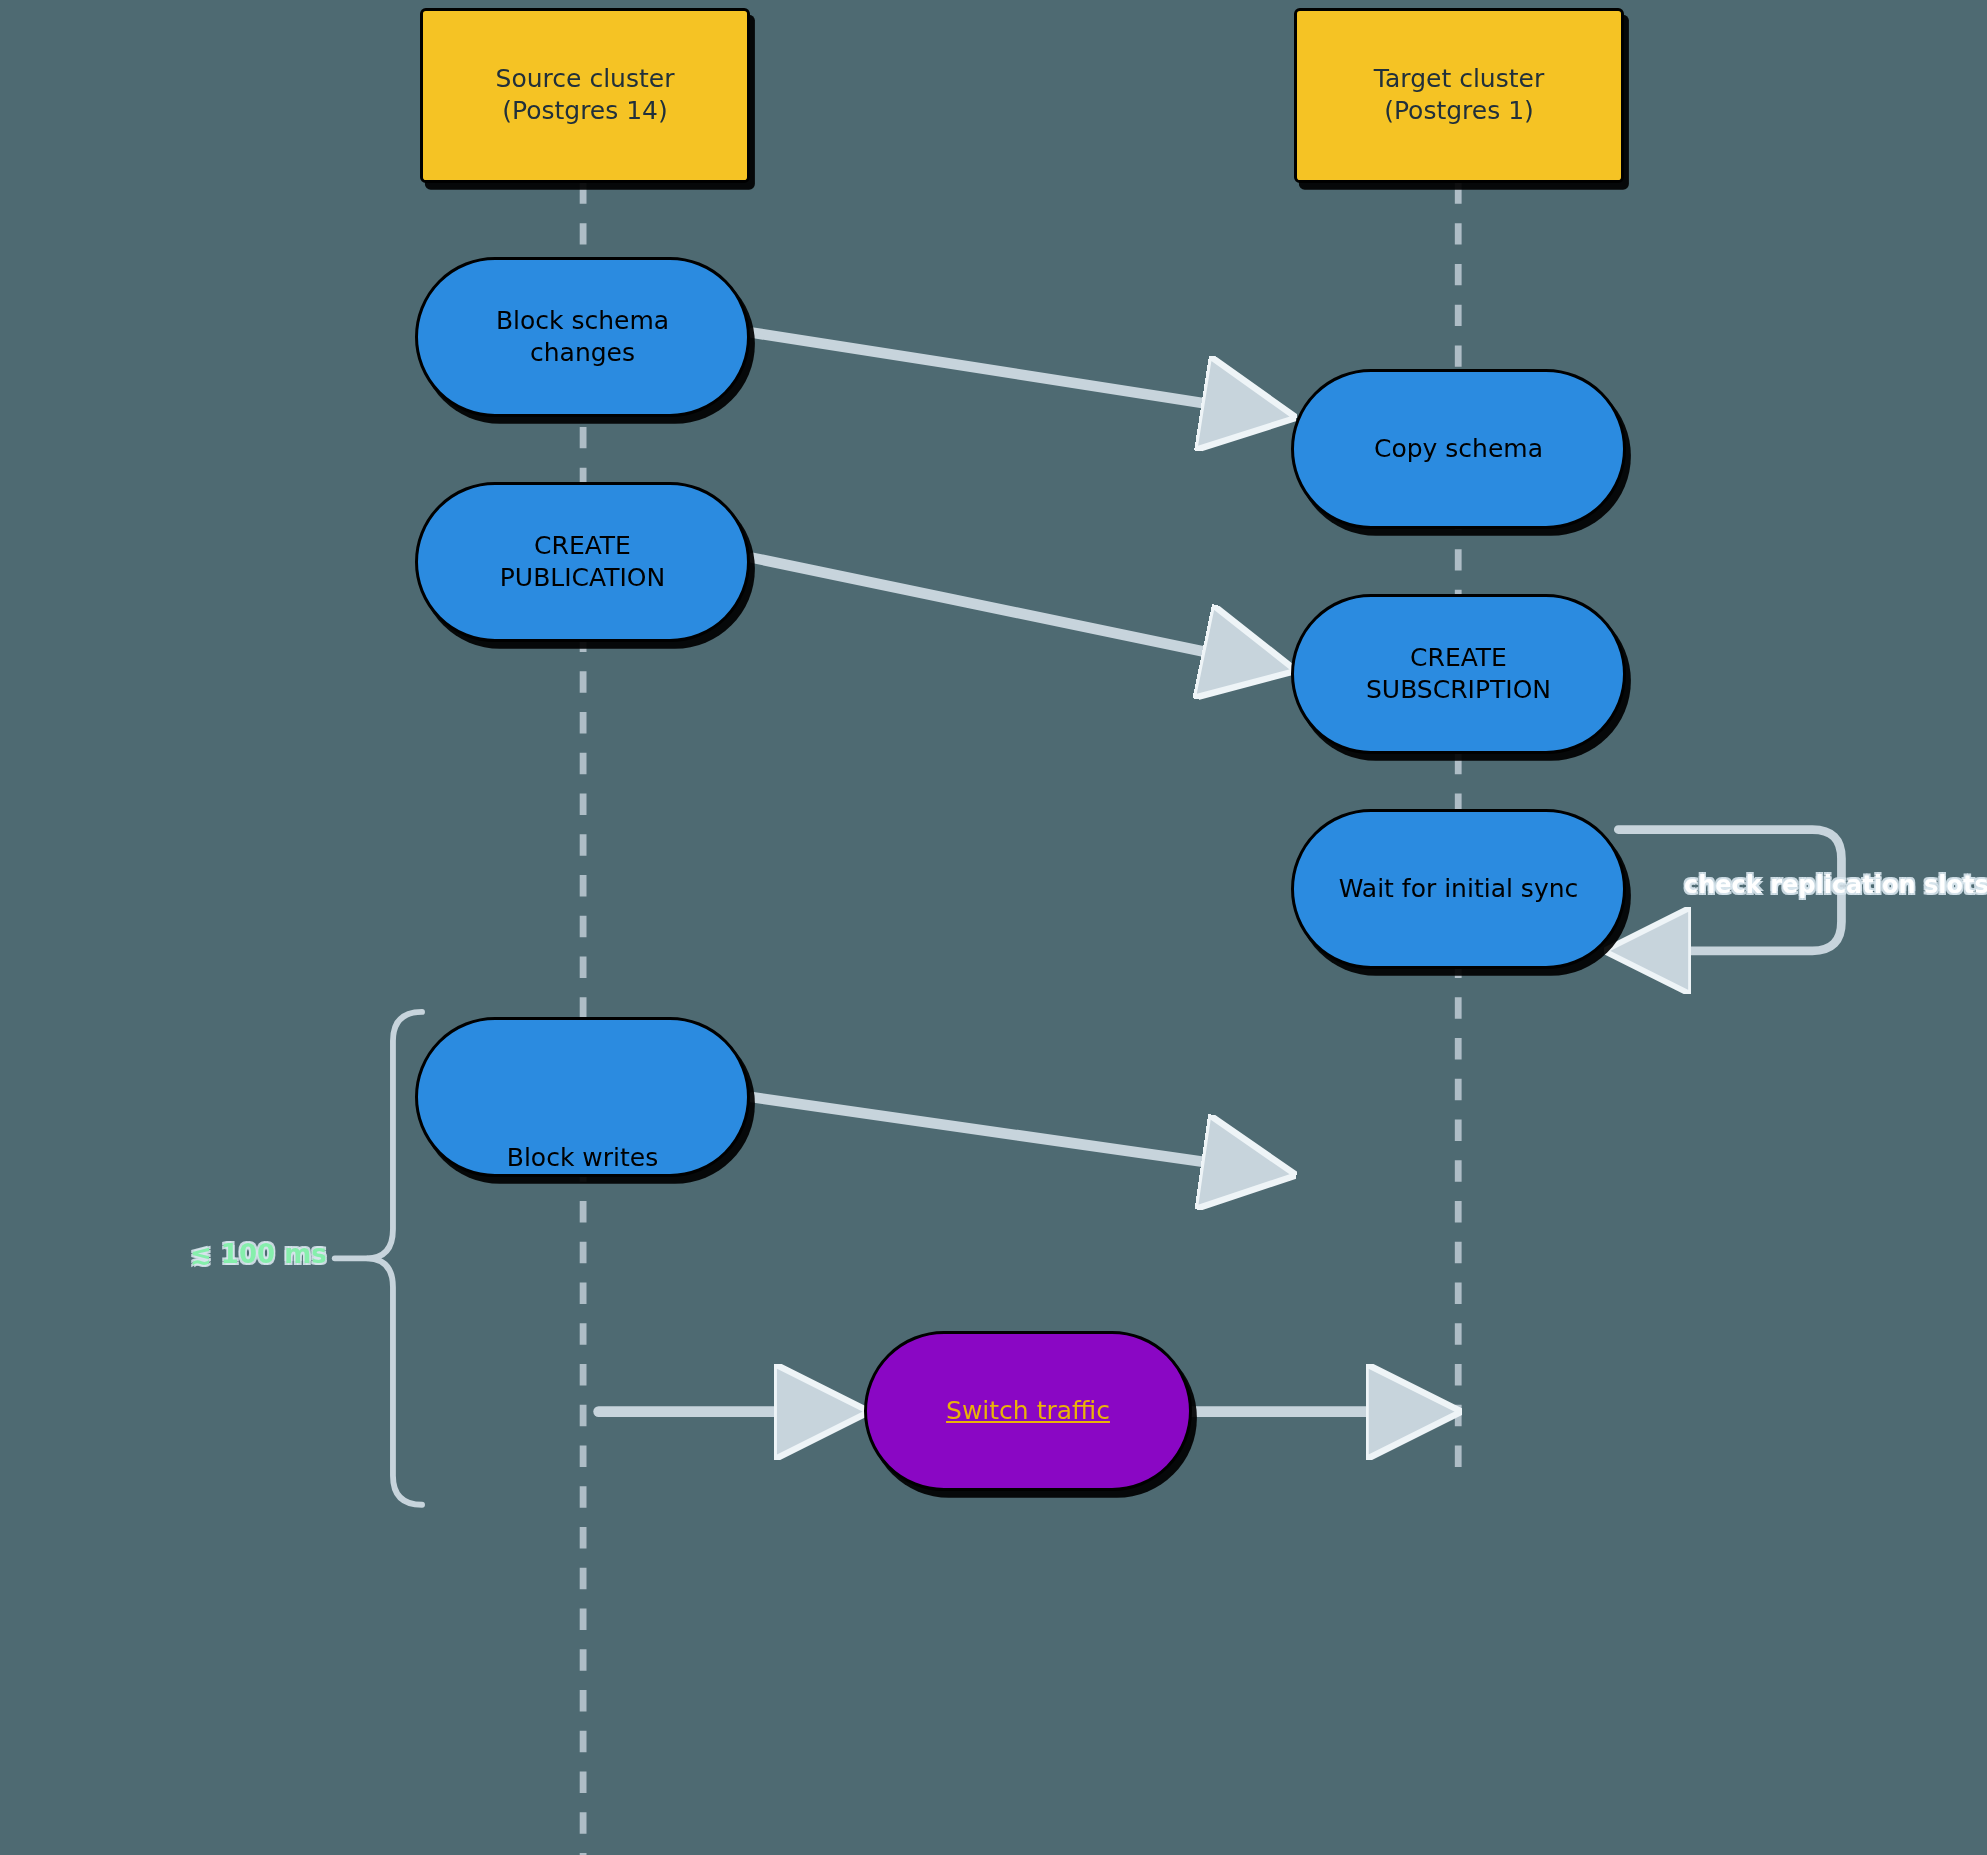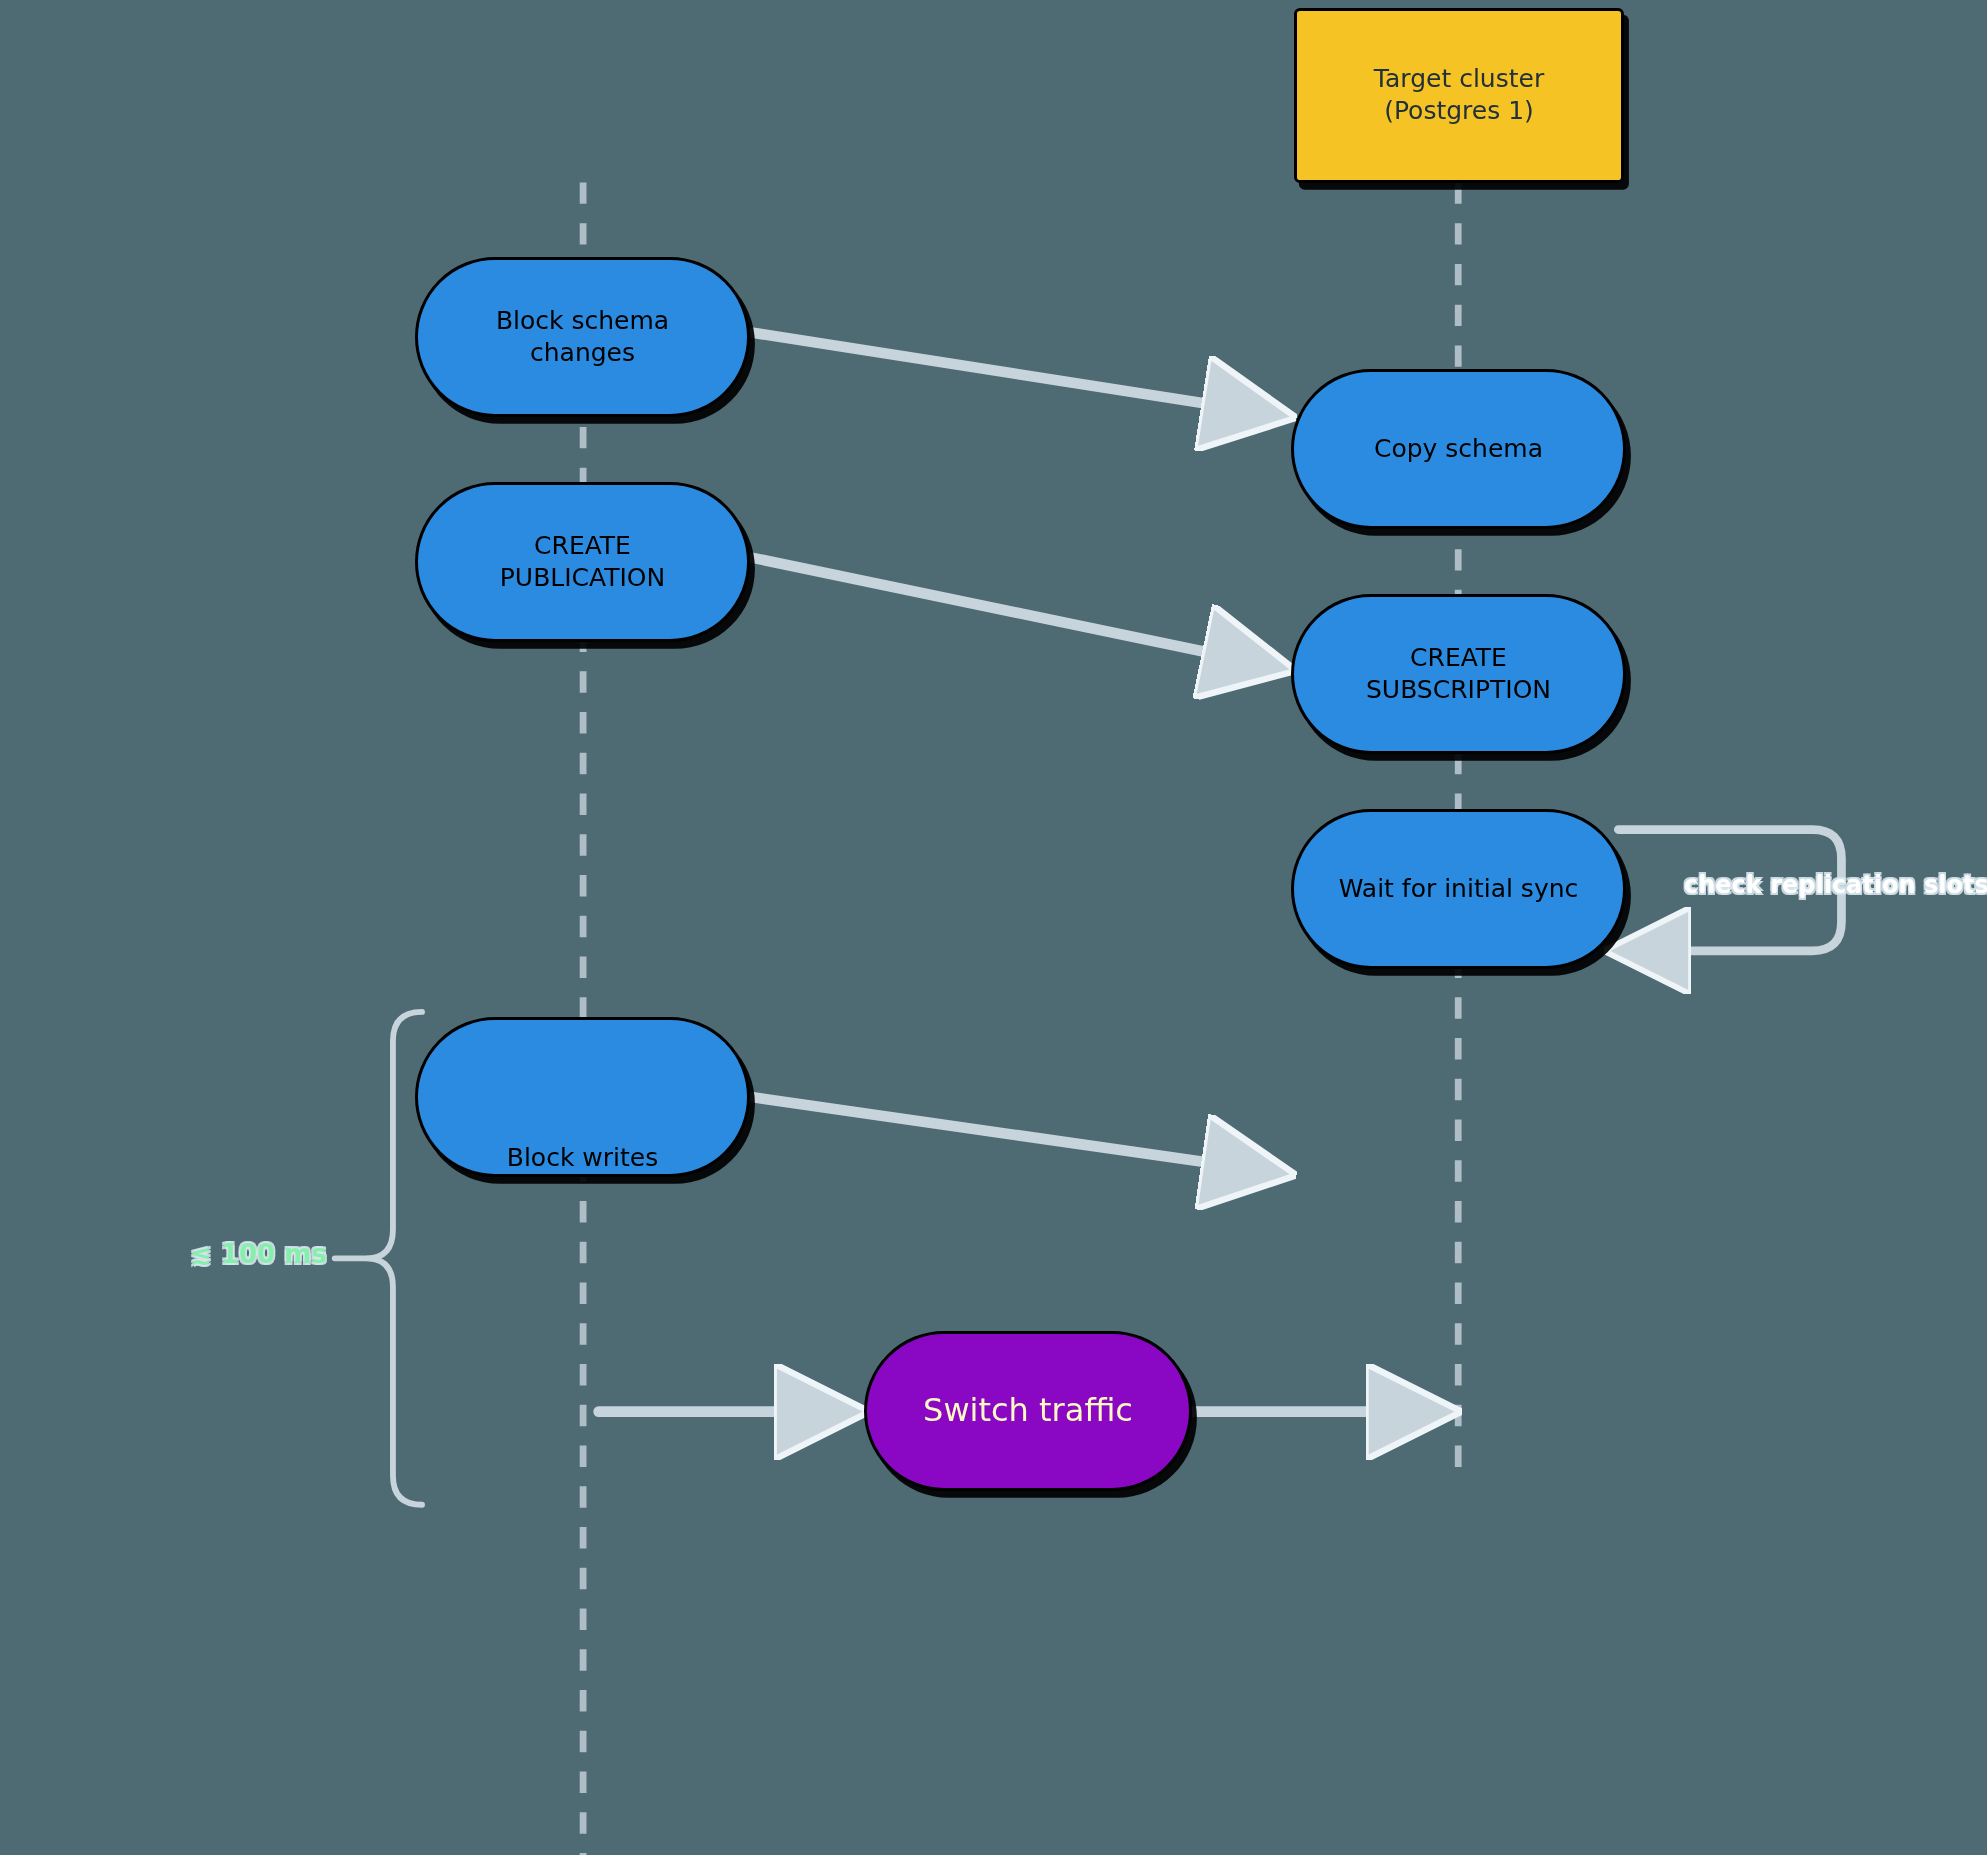--- a/index.html
+++ b/index.html
@@ -39,23 +39,24 @@
     font-size: 25px;
   }
   .node.proc {
     background: #2B8BE0;
     color: #000000;
     border-radius: 969px;
     font-size: 25px;
   }
   .node.switch {
     background: #8A07C4;
-    color: #fef9c3;
+    color: #eab308;
     border-radius: 969px;
-    font-size: 32px;
+    font-size: 25px;
+    text-decoration: underline;
   }
   .node .txt { white-space: pre-line; }
   .loop-label {
     position: absolute;
     color: #ffffff;
     font-size: 24px;
     font-weight: bold;
     white-space: nowrap;
     text-shadow:
       -1.6px -1.6px 0 rgba(215,228,236,0.9),
@@ -114,20 +115,24 @@
     <path d="M 435 1043
              Q 405 1043 405 1073
              L 405 1267
              Q 405 1297 378 1297
              Q 405 1297 405 1327
              L 405 1521
              Q 405 1551 435 1551" fill="none" stroke="#C7D4DC" stroke-width="6" stroke-linecap="round"></path>
     <line x1="378" y1="1297" x2="345" y2="1297" stroke="#C7D4DC" stroke-width="6" stroke-linecap="round"></line>
   </svg>
 
+  <div class="node actor" style="left:420px; top:7.8px; width:330px; height:175px;">
+    <span class="txt">Source cluster
+(Postgres 14)</span>
+  </div>
 
   <div class="node actor" style="left:1294px; top:7.8px; width:330px; height:175px;">
     <span class="txt">Target cluster
 (Postgres 1)</span>
   </div>
 
   <div class="node proc" style="left:415px; top:257px; width:335px; height:160px;">
     <span class="txt">Block schema
 changes</span>
   </div>

